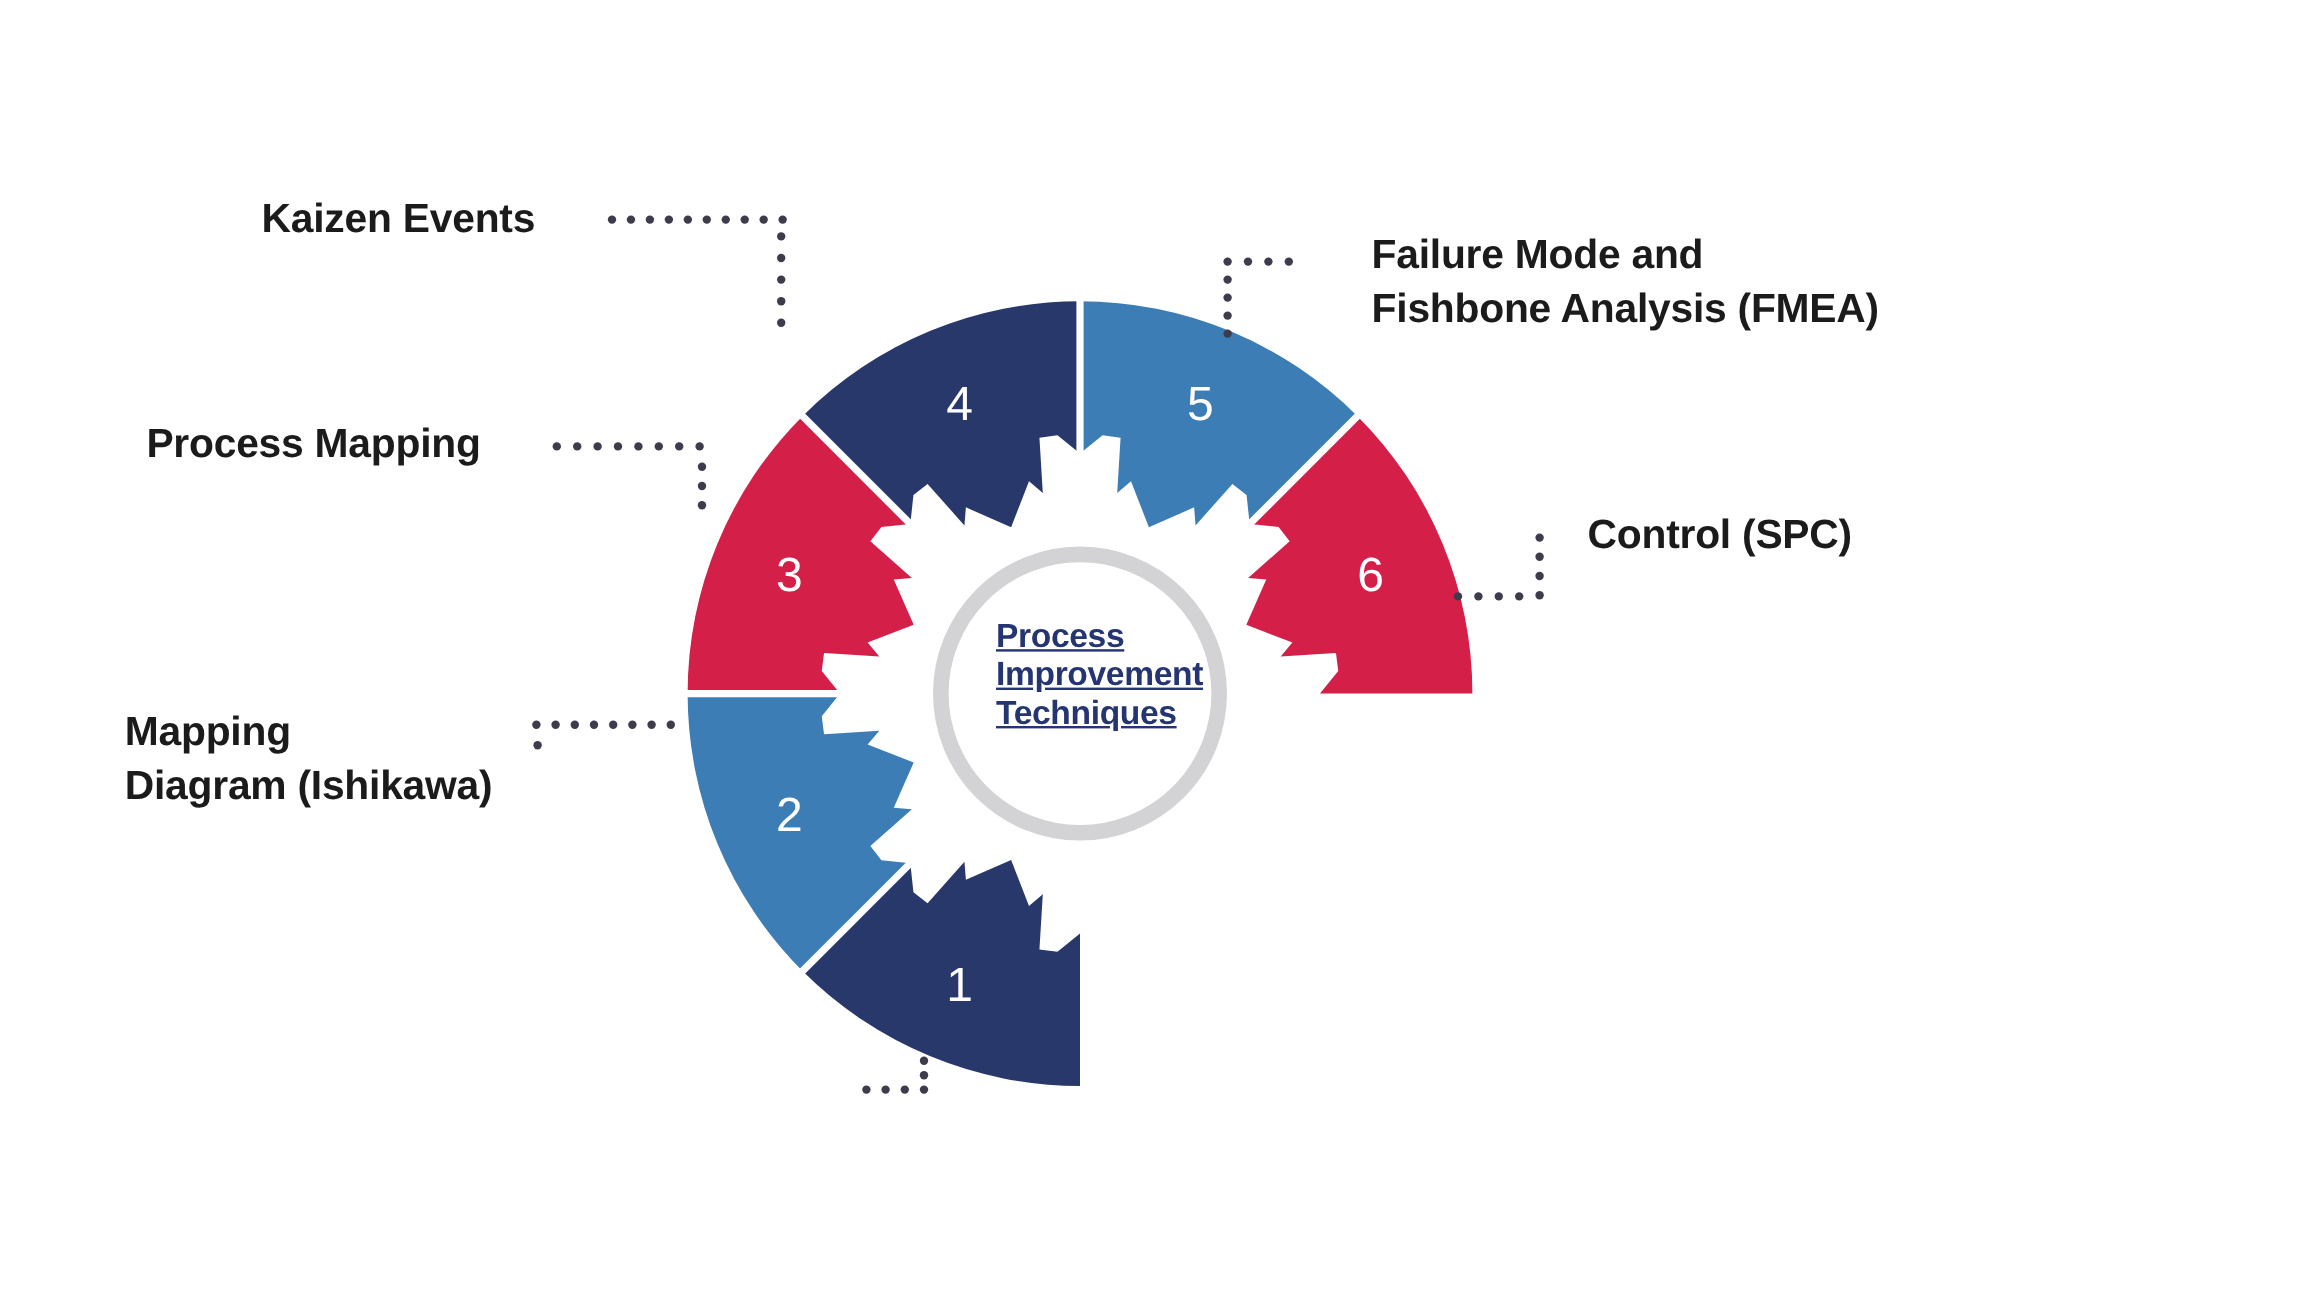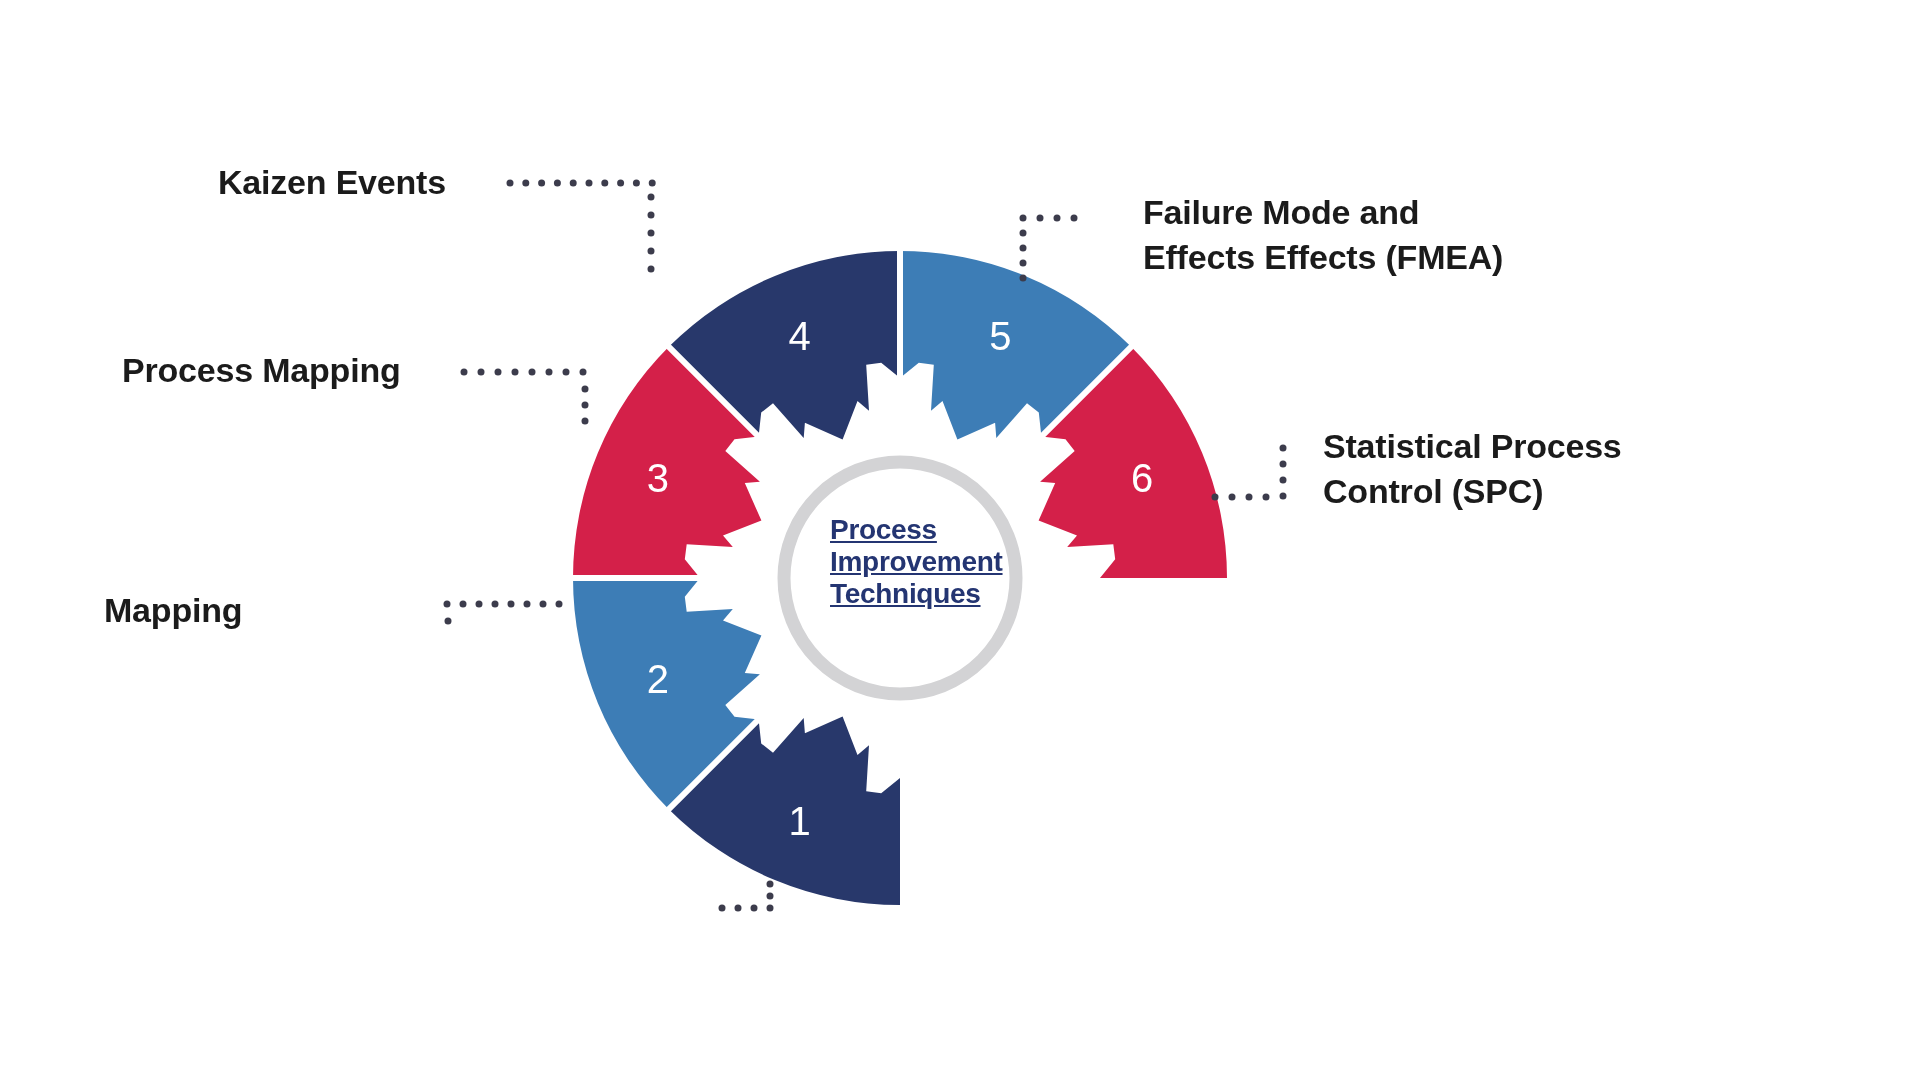--- a/index.html
+++ b/index.html
@@ -147,33 +147,33 @@
 
   <div class="center-title">
     <span class="cline">Process</span>
     <span class="cline">Improvement</span>
     <span class="cline">Techniques</span>
   </div>
 
 
   <div class="label" style="left:104px; top:588px;">
     <span class="lline">Mapping</span>
+    <span class="lline">Diagram (Ishikawa)</span>
   </div>
 
   <div class="label" style="left:122px; top:348px;text-align:right;">
     <span class="lline">Process Mapping</span>
   </div>
 
   <div class="label" style="left:218px; top:160px;">
     <span class="lline">Kaizen Events</span>
   </div>
 
   <div class="label" style="left:1143px; top:190px;">
     <span class="lline">Failure Mode and</span>
-    <span class="lline">Effects Effects (FMEA)</span>
+    <span class="lline">Fishbone Analysis (FMEA)</span>
   </div>
 
   <div class="label" style="left:1323px; top:424px;">
-    <span class="lline">Statistical Process</span>
     <span class="lline">Control (SPC)</span>
   </div>
 
 </div>
 
 </body></html>

